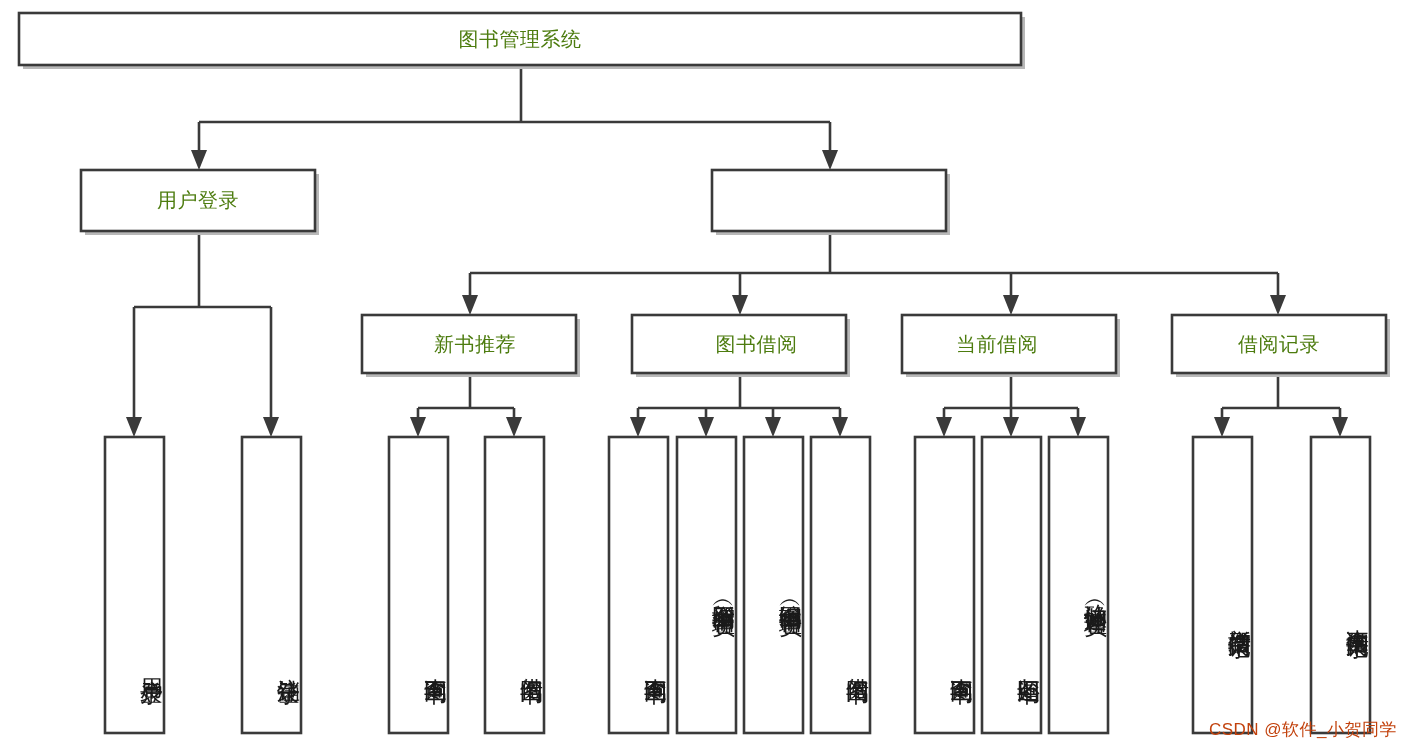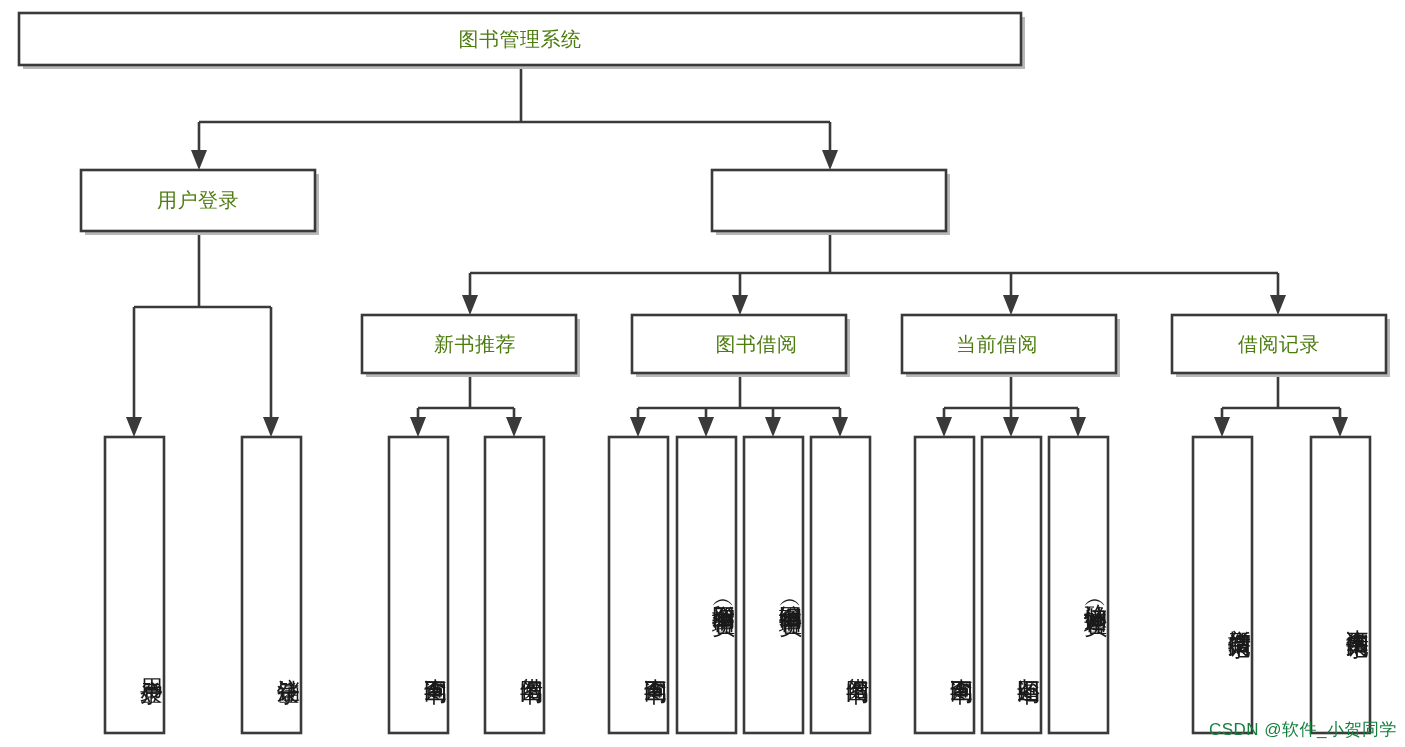--- a/index.html
+++ b/index.html
@@ -67,21 +67,21 @@
     color: #4d7c0f;
     letter-spacing: 0.5px;
     pointer-events: none;
     white-space: nowrap;
   }
   .watermark {
     position: absolute;
     right: 8px;
     bottom: 6px;
     font-size: 17px;
-    color: #15803d;
+    color: #c2410c;
     letter-spacing: 0.5px;
     white-space: nowrap;
     pointer-events: none;
   }
 </style>
 </head>
 <body>
 
 <div id="diagram-root">
 

